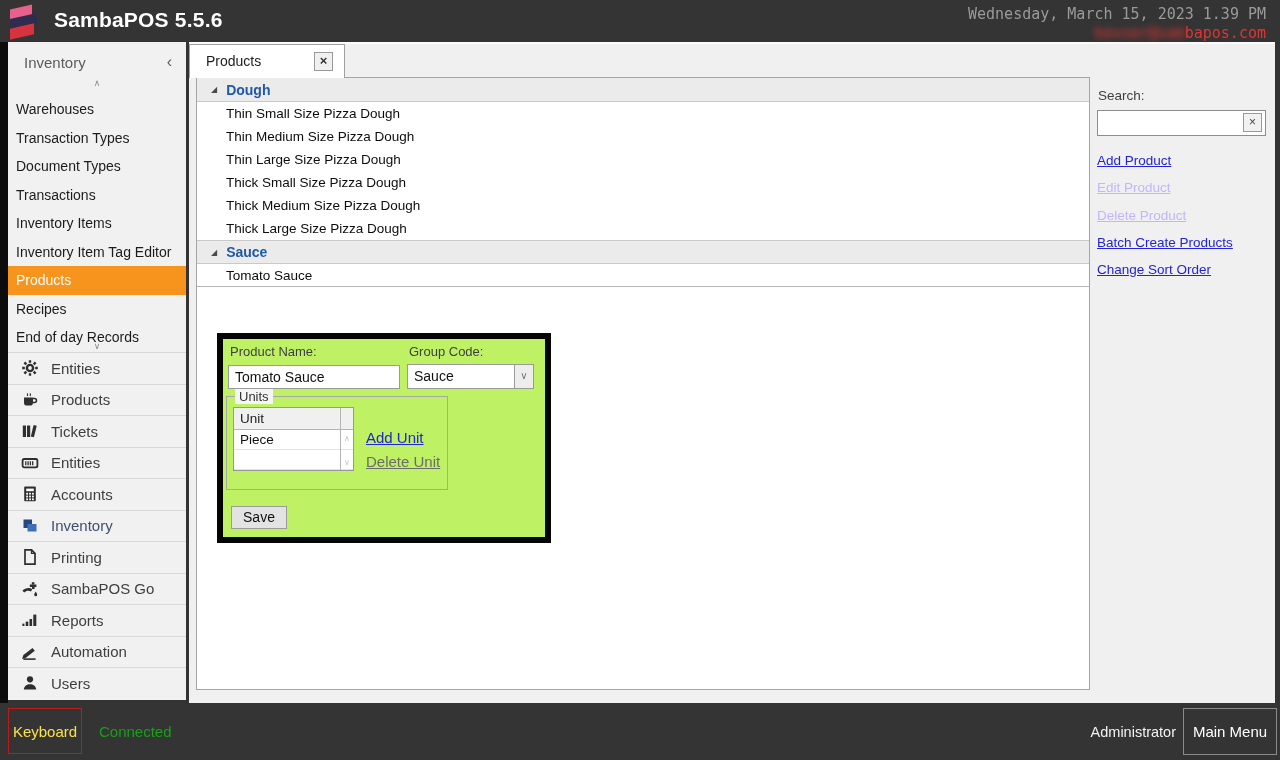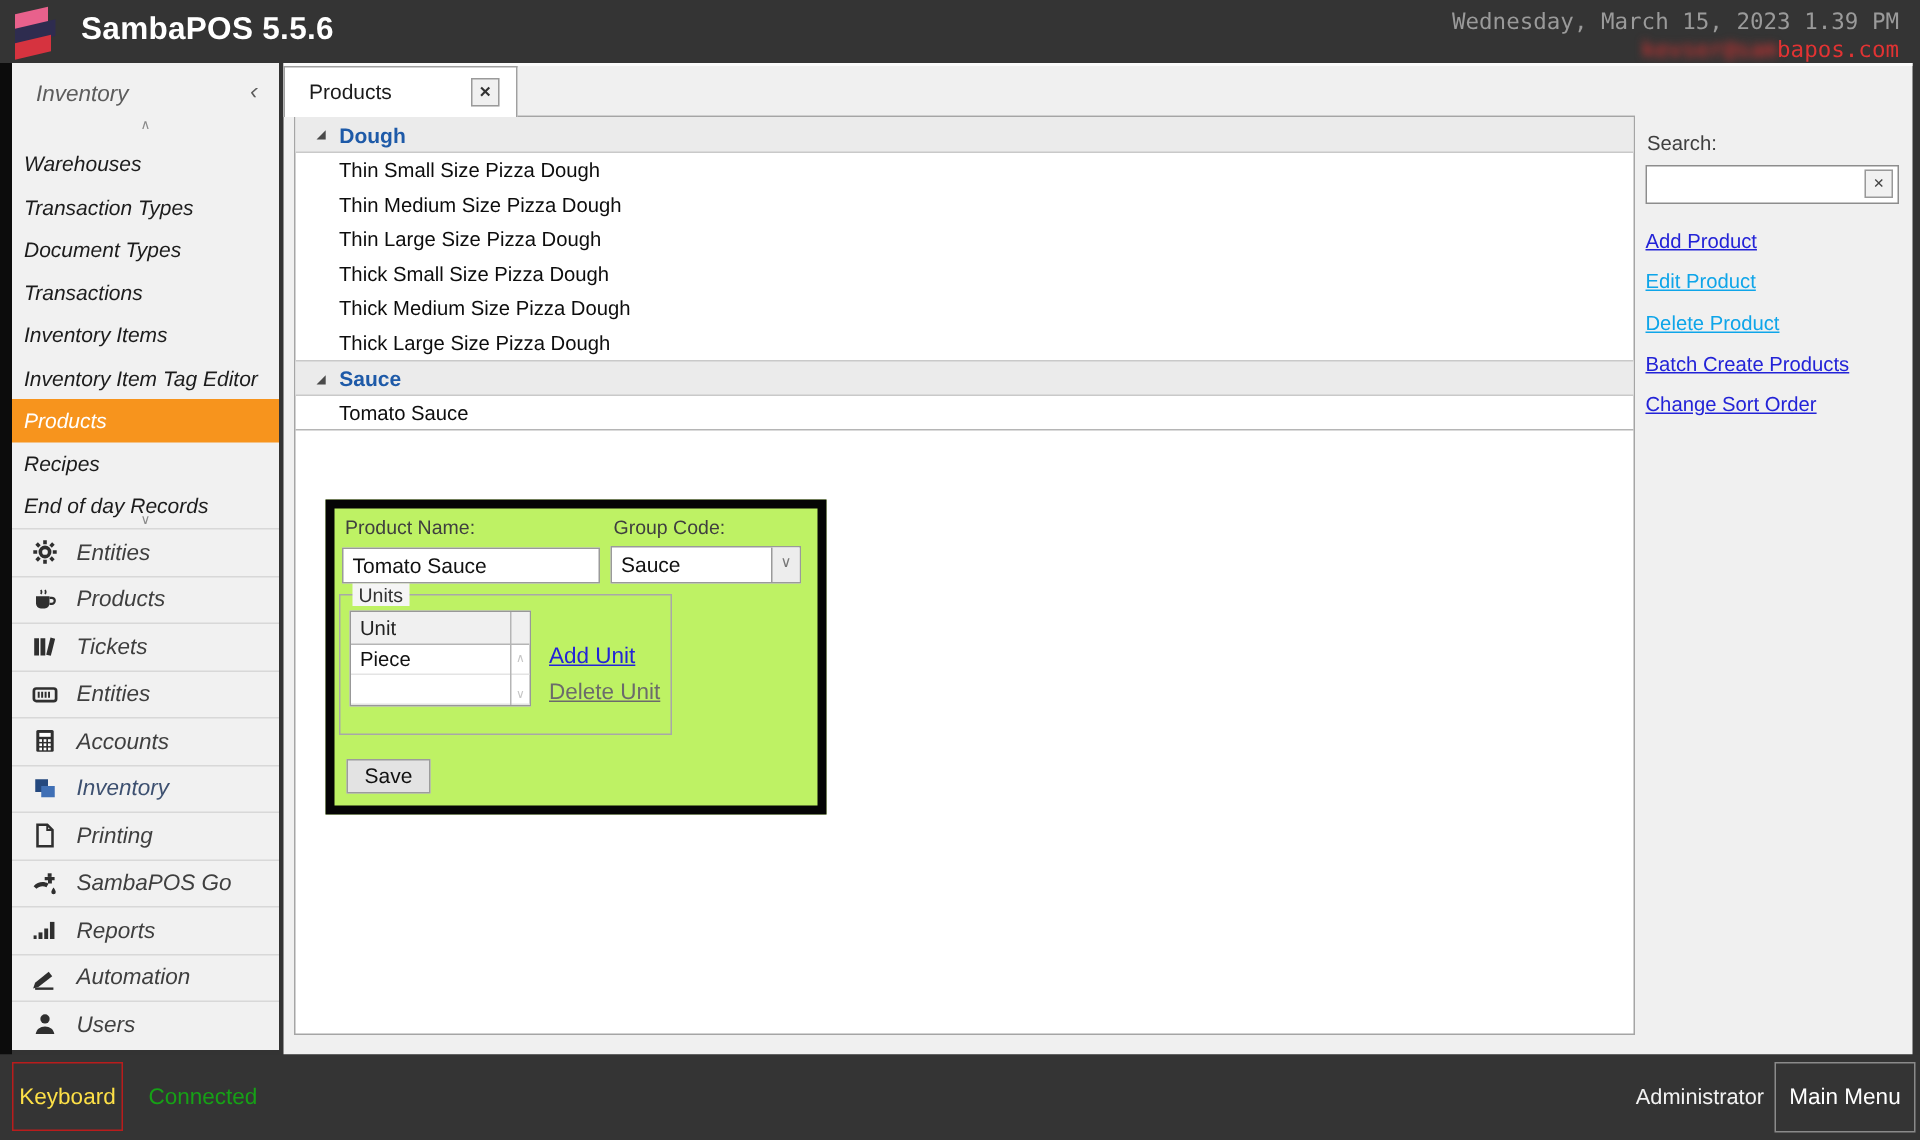--- a/index.html
+++ b/index.html
@@ -17,21 +17,21 @@
   .band.pink { top:3px;  width:22px; background:#e8618c; }
   .band.navy { top:12px; width:27px; background:#2e2c4f; }
   .band.red  { top:22px; width:24px; background:#d6333f; }
   .app-title { left:54px; top:8px; font-size:21px; font-weight:bold; color:#ffffff; letter-spacing:0.2px; }
   .datetime { right:14px; top:5px; font-family:"DejaVu Sans Mono",monospace; font-size:15px; color:#9a9a9a; white-space:pre; }
   .email { right:14px; top:24px; font-family:"DejaVu Sans Mono",monospace; font-size:15px; color:#e23333; white-space:pre; }
   .blur { filter:blur(3px); }
 
   
   .left-strip { left:0; top:42px; width:8px; height:661px; background:#0c0c0c; }
-  .sidebar { left:8px; top:42px; width:178px; height:658px; background:#f1f1f1; overflow:hidden;font-style:italic; }
+  .sidebar { left:8px; top:42px; width:178px; height:658px; background:#f1f1f1; overflow:hidden; }
   .sb-header { position:absolute; left:16px; top:12px; font-size:15px; color:#5c5c5c; }
   .sb-collapse { position:absolute; right:14px; top:11px; font-size:16px; color:#5c5c5c; cursor:default; }
   .sb-scroll-up { position:absolute; left:0; right:0; top:36px; text-align:center; font-size:9px; color:#8a8a8a; }
   .sb-scroll-down { position:absolute; left:0; right:0; top:299px; text-align:center; font-size:9px; color:#8a8a8a; z-index:3; }
   .sb-menu { position:absolute; left:0; top:53px; width:178px; height:252px; overflow:hidden; }
   .sb-item { height:28.5px; line-height:28.5px; padding-left:8px; font-size:14px; color:#1c1c1c; white-space:nowrap; }
   .sb-item.active { background:#f7941d; color:#ffffff; }
   .sb-nav { position:absolute; left:0; top:310px; width:178px; }
   .nav-row { height:31.5px; border-top:1px solid #d8d8d8; display:flex; align-items:center; padding-left:13px; }
   .nav-row .ic { width:19px; height:18px; margin-right:11px; flex:none; display:flex; align-items:center; }
@@ -74,21 +74,21 @@
 
   
   .rpanel { left:1097px; top:86px; width:172px; }
   .search-label { display:block; font-size:13.5px; color:#3f3f3f; margin:2px 0 7px 1px; }
   .search-box { position:relative; width:169px; height:26px; background:#fff; border:1px solid #8d8d8d; }
   .search-input { position:absolute; left:0; top:0; width:146px; height:24px; border:none; outline:none; font-family:inherit; font-size:14px; padding-left:5px; background:transparent; }
   .search-clear { position:absolute; right:3px; top:2px; width:19px; height:19px; background:#f1f1f1; border:1px solid #999; text-align:center; line-height:16px; font-size:12px; color:#444; cursor:default; }
   .rlinks { margin-top:11px; }
   .rlink { display:block; height:27.3px; line-height:27.3px; font-size:13.5px; text-decoration:underline; cursor:default; white-space:nowrap; }
   .rlink.on { color:#2323d7; }
-  .rlink.off { color:#0ea5e9; }
+  .rlink.off { color:#c4b5fd; }
 
   
   .footer { left:0; top:703px; width:1280px; height:57px; background:#343434; }
   .kb-btn { position:absolute; left:8px; top:5px; width:74px; height:46px; border:1px solid #b91c1c; color:#fde047; font-size:15px; display:flex; align-items:center; justify-content:center; }
   .conn { position:absolute; left:99px; top:0; height:57px; display:flex; align-items:center; color:#16a116; font-size:15px; }
   .admin { position:absolute; right:104px; top:0; height:57px; display:flex; align-items:center; color:#f2f2f2; font-size:14.5px; }
   .mm-btn { position:absolute; right:3px; top:5px; width:94px; height:47px; border:1px solid #8a8a8a; color:#fff; font-size:15px; display:flex; align-items:center; justify-content:center; }
 </style>
 </head>
 <body>

